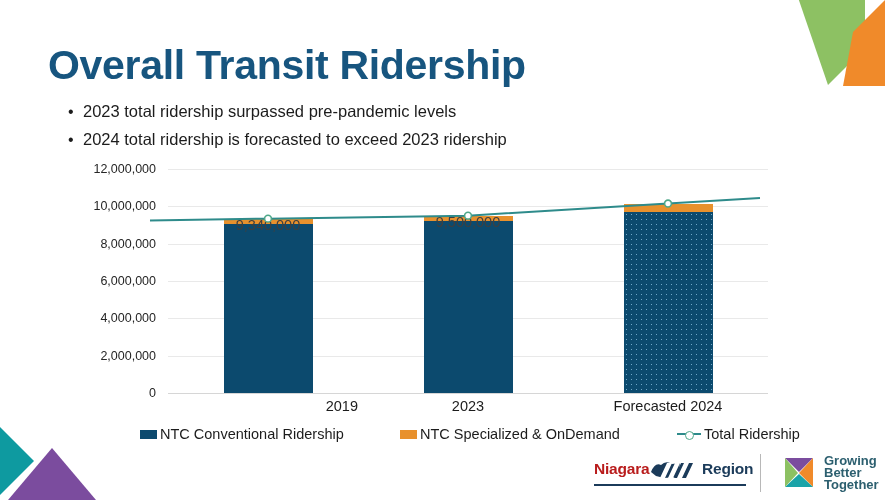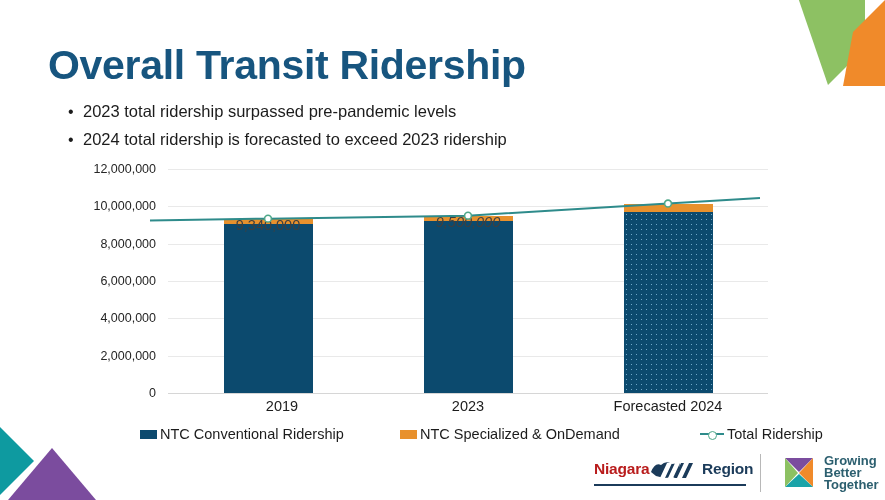--- a/index.html
+++ b/index.html
@@ -134,51 +134,51 @@
     <div id="bars">
         <div class="bar-group" style="left: 55.5px; width: 89px; height: 174.347px;">
           <div class="bar-seg seg-conventional" style="height: 169.493px; bottom: 0px;"></div>
           <div class="bar-seg seg-specialized" style="height: 4.85333px; bottom: 169.493px;"></div>
         </div>
         <div class="bar-label" style="left: 15px; top: 30.6533px;">9,340,000</div>
         <div class="bar-group" style="left: 255.5px; width: 89px; height: 177.333px;">
           <div class="bar-seg seg-conventional" style="height: 171.547px; bottom: 0px;"></div>
           <div class="bar-seg seg-specialized" style="height: 5.78667px; bottom: 171.547px;"></div>
         </div>
-        <div class="bar-label" style="left: 215px; top: 27.6667px; font-style: italic;">9,500,000</div>
+        <div class="bar-label" style="left: 215px; top: 27.6667px;">9,500,000</div>
         <div class="bar-group forecast" style="left: 455.5px; width: 89px; height: 189.467px;">
           <div class="bar-seg seg-conventional" style="height: 181.067px; bottom: 0px;"></div>
           <div class="bar-seg seg-specialized" style="height: 8.4px; bottom: 181.067px;"></div>
         </div>
       </div>
     <svg id="series-line" viewBox="0 0 600 236">
         <polyline points="-18,62.41546666666667 100,60.653333333333336 300,57.66666666666667 500,45.53333333333333 592,39.952" fill="none" stroke="#2E8B8B" stroke-width="2"></polyline>
         <circle cx="100" cy="60.653333333333336" r="3.4" fill="#ffffff" stroke="#4FA88A" stroke-width="1.6"></circle>
         <circle cx="300" cy="57.66666666666667" r="3.4" fill="#ffffff" stroke="#4FA88A" stroke-width="1.6"></circle>
         <circle cx="500" cy="45.53333333333333" r="3.4" fill="#ffffff" stroke="#4FA88A" stroke-width="1.6"></circle>
       </svg>
     <div id="plot-baseline"></div>
   </div>
 
   <div id="x-labels">
-      <div class="x-label" style="left: 24px;">2019</div>
+      <div class="x-label" style="left: 10px; text-align: right;">2019</div>
       <div class="x-label" style="left: 210px;">2023</div>
       <div class="x-label" style="left: 410px;">Forecasted 2024</div>
     </div>
 
   <div id="legend">
       <div class="legend-item" style="left: 260px;">
         <span class="swatch" style="background: rgb(232, 145, 45);"></span>
         <span>NTC Specialized &amp; OnDemand</span>
       </div>
       <div class="legend-item" style="left: 0px;">
         <span class="swatch" style="background: rgb(12, 74, 110);"></span>
         <span>NTC Conventional Ridership</span>
       </div>
-      <div class="legend-item" style="left: 560px;">
+      <div class="legend-item" style="left: 537px;">
         <span class="line-swatch"></span>
         <span>Total Ridership</span>
       </div>
     </div>
 </div>
 
 <div id="footer-logos">
   <div id="niagara-logo">
     <div id="niagara-word">Niagara</div>
     <svg id="niagara-mark" viewBox="0 0 48 22">

